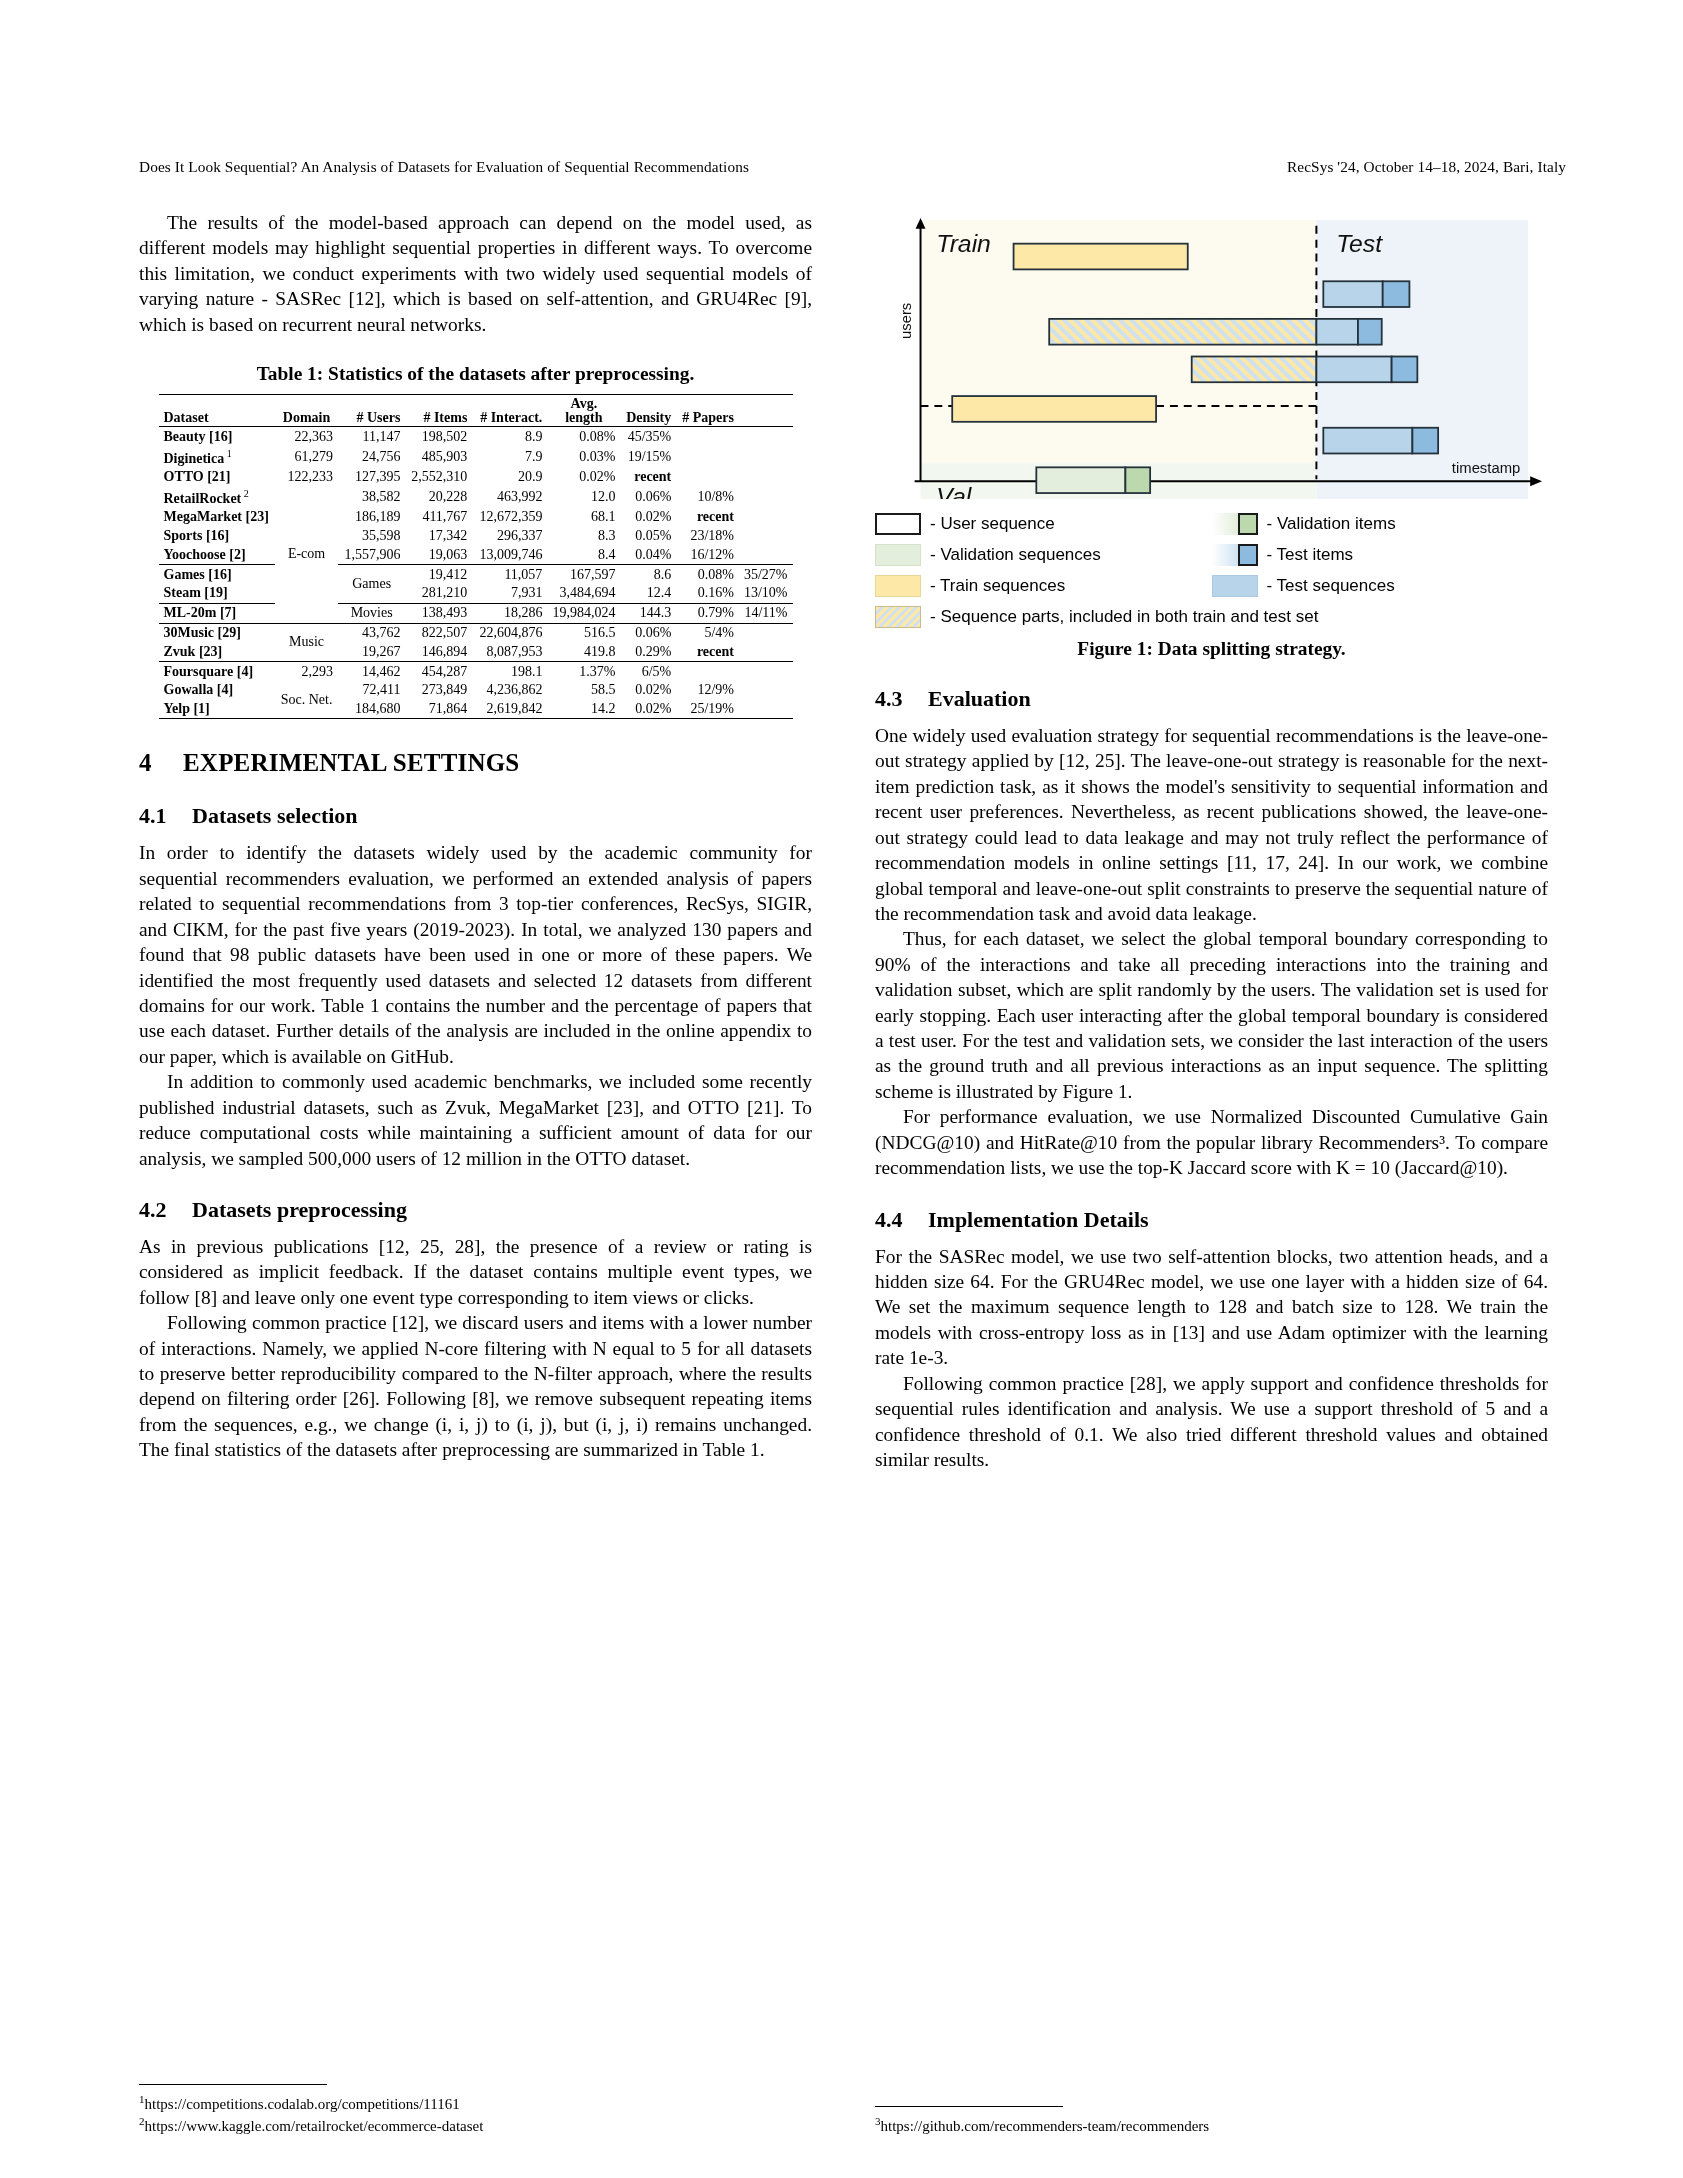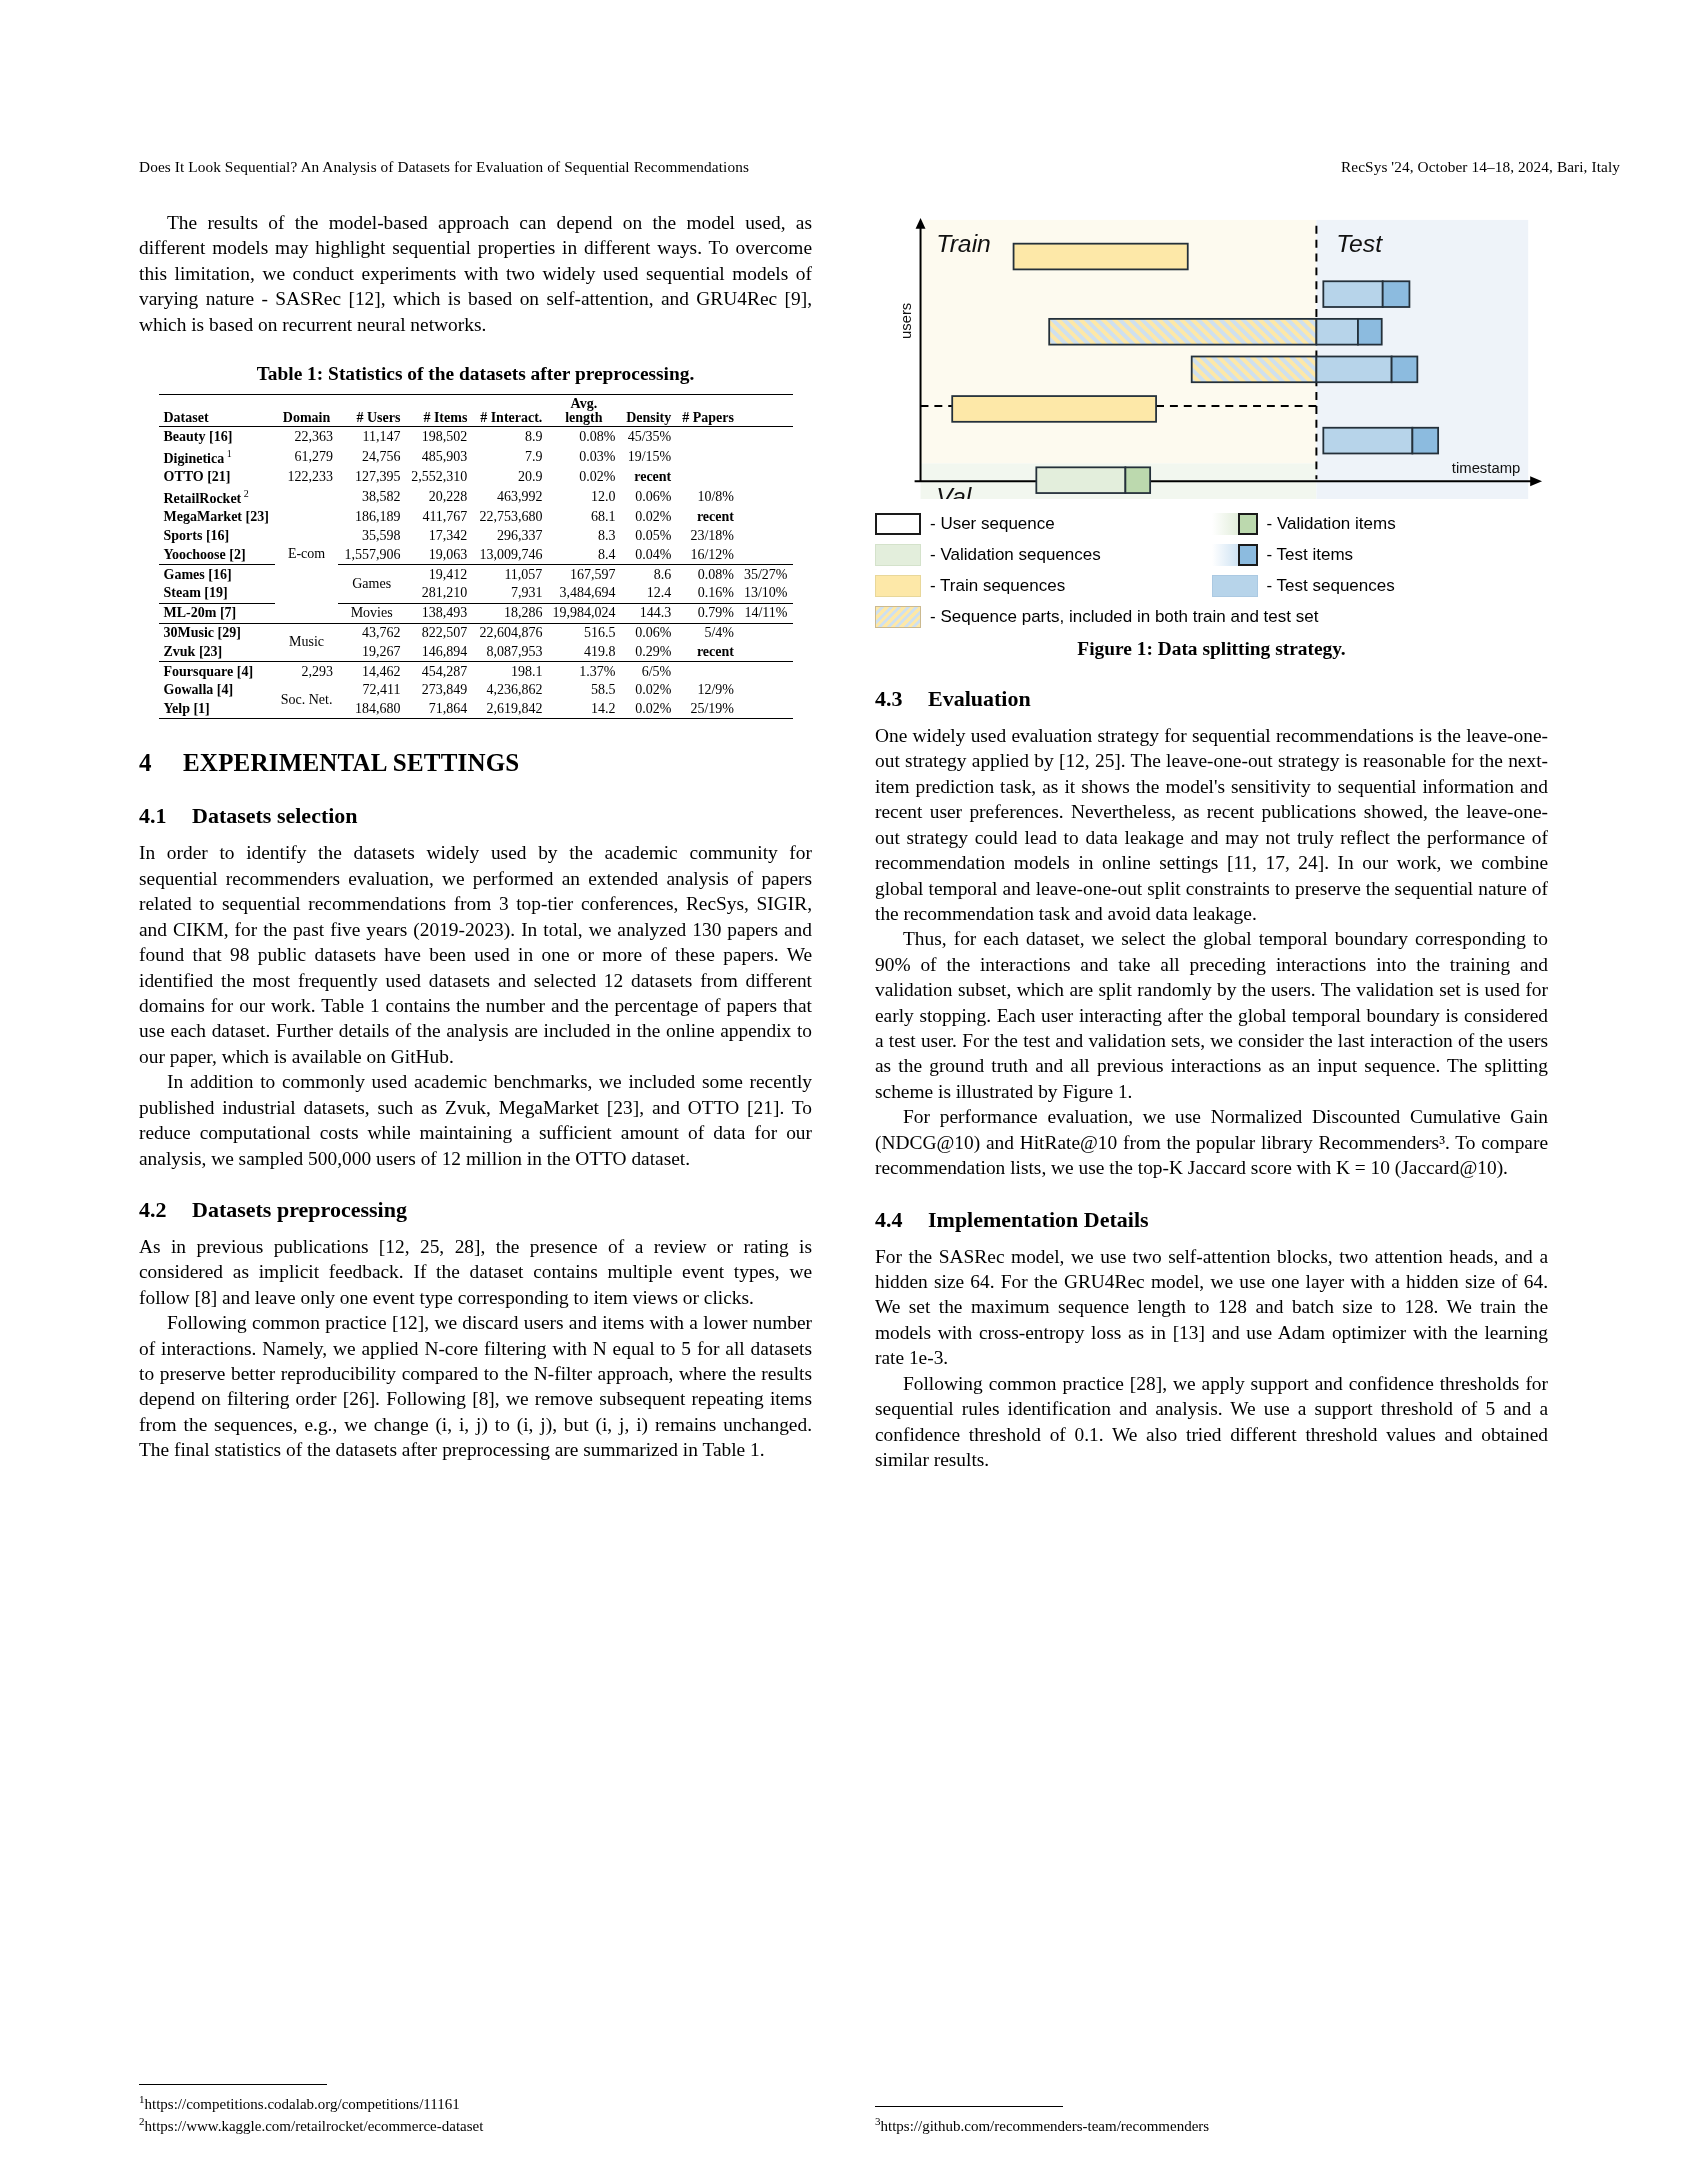--- a/index.html
+++ b/index.html
@@ -9,21 +9,21 @@
     font-family:"Liberation Serif", serif;
     color:#000;
     position:relative;
     overflow:hidden;
   }
   .page {
     position:absolute;
     left:0; top:0;
     width:1683px; height:2178px;
     box-sizing:border-box;
-    padding:158px 63px 59px 139px;
+    padding:158px 117px 59px 139px;
   }
   
   .runhead {
     display:flex; justify-content:space-between; align-items:baseline;
     font-size:15.3px; letter-spacing:0.1px;
     margin-bottom:34px;
   }
   
   .cols { display:flex; gap:63px; }
   .col { width:673px; }
@@ -191,21 +191,21 @@
               <td class="num">20,228</td>
               <td class="num">463,992</td>
               <td class="num">12.0</td>
               <td class="num">0.06%</td>
               <td class="num">10/8%</td>
             </tr>
             <tr>
               <td class="dsname">MegaMarket [23]</td>
               <td class="num">186,189</td>
               <td class="num">411,767</td>
-              <td class="num">22,753,680</td>
+              <td class="num">12,672,359</td>
               <td class="num">68.1</td>
               <td class="num">0.02%</td>
               <td class="num bold">recent</td>
             </tr>
             <tr>
               <td class="dsname">Sports [16]</td>
               <td class="num">35,598</td>
               <td class="num">17,342</td>
               <td class="num">296,337</td>
               <td class="num">8.3</td>

